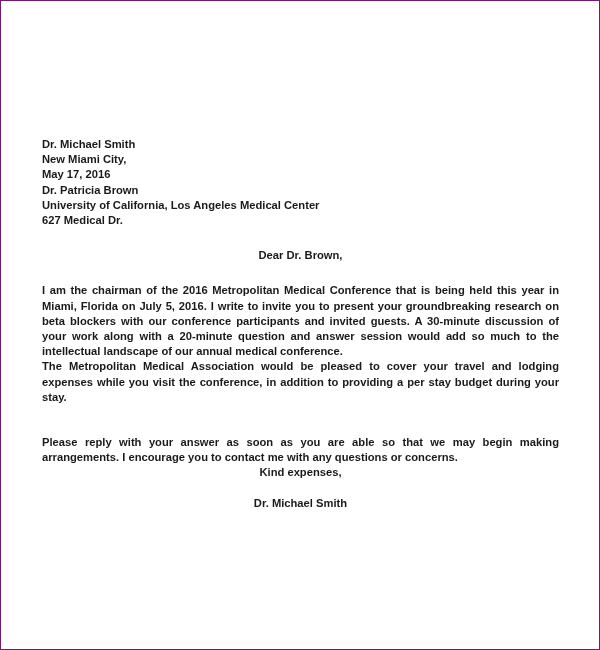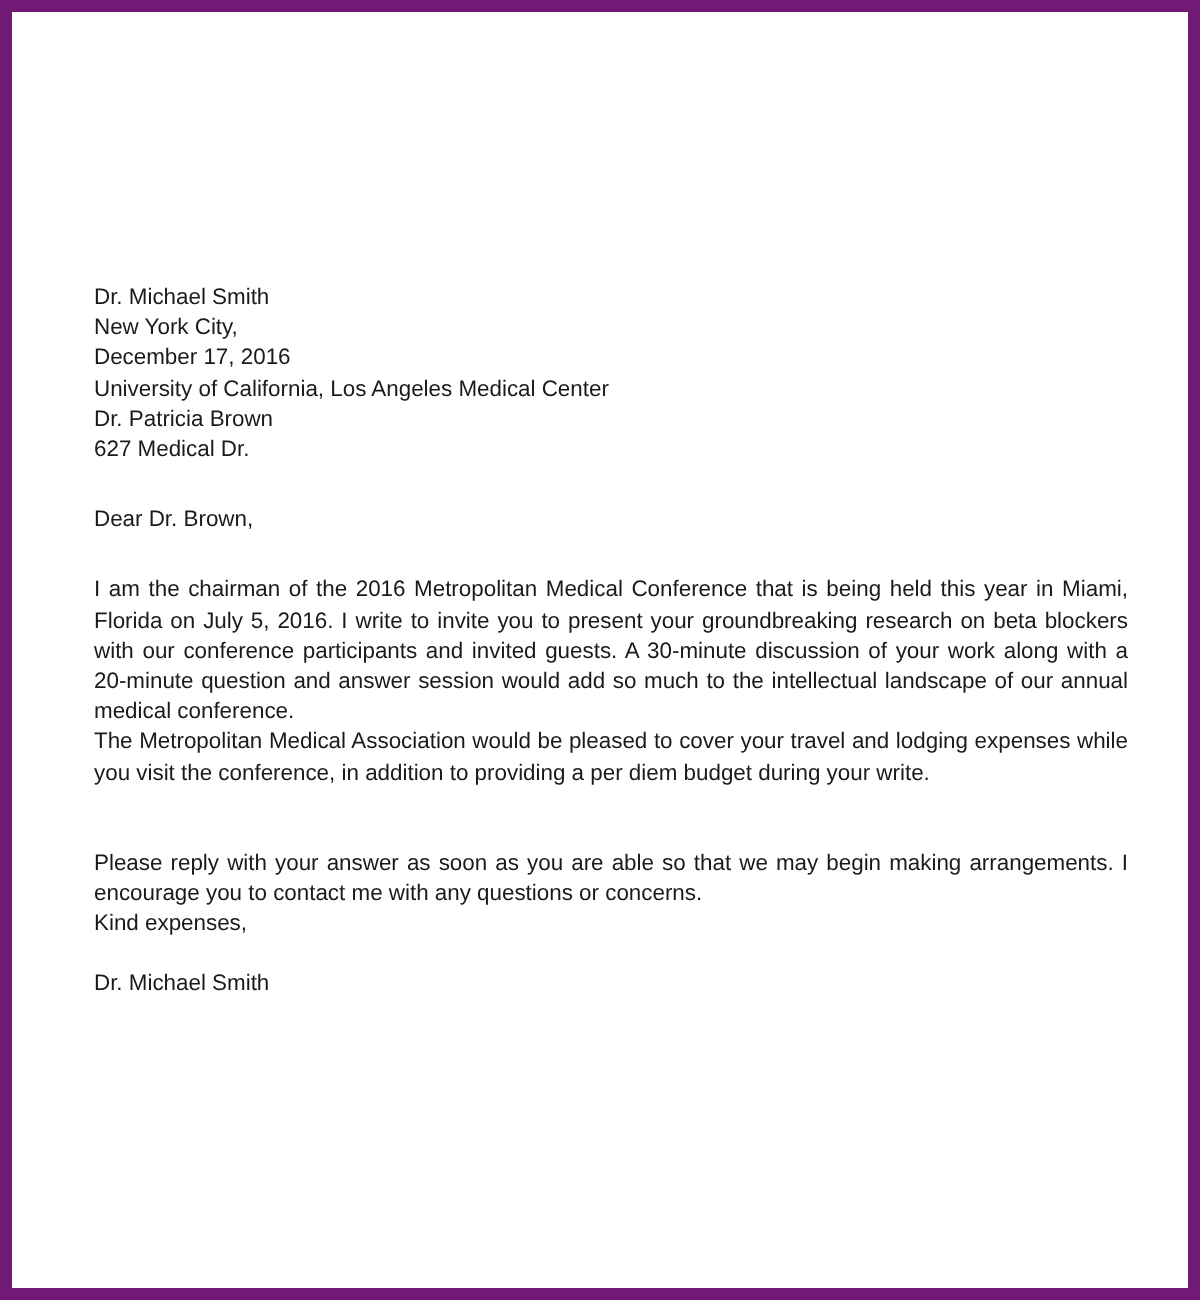--- a/index.html
+++ b/index.html
@@ -10,23 +10,24 @@
   body {
     width: 600px;
     height: 650px;
     font-family: "Liberation Sans", sans-serif;
   }
   .page {
     box-sizing: border-box;
     width: 600px;
     height: 650px;
     background: #ffffff;
-    border: 6px solid #701a75;
+    border: 1px solid #701a75;
     position: relative;
     overflow: hidden;
+    font-weight: bold;
   }
   .letter {
     position: absolute;
     left: 41px;
     top: 136px;
     width: 517px;
     color: #1a1a1a;
     font-size: 11.2px;
     line-height: 15.2px;
   }
@@ -47,50 +48,50 @@
     height: 30px;
   }
   .body-para {
     margin: 0;
     text-align: justify;
     text-justify: inter-word;
   }
   
   .plain {
     margin: 0;
-    text-align: left;
+    text-align: center;
   }
 </style>
 </head>
 <body>
 
 <div class="page">
   <div class="letter">
 
     <div class="block">
       <div class="addr-line">Dr. Michael Smith</div>
-      <div class="addr-line">New York City,</div>
-      <div class="addr-line">December 17, 2016</div>
+      <div class="addr-line">New Miami City,</div>
+      <div class="addr-line">May 17, 2016</div>
     </div>
 
     <div class="block">
+      <div class="addr-line">Dr. Patricia Brown</div>
       <div class="addr-line">University of California, Los Angeles Medical Center</div>
-      <div class="addr-line">Dr. Patricia Brown</div>
       <div class="addr-line">627 Medical Dr.</div>
     </div>
 
     <div class="gap-md"></div>
 
     <div class="plain">Dear Dr. Brown,</div>
 
     <div class="gap-md"></div>
 
     <p class="body-para">I am the chairman of the 2016 Metropolitan Medical Conference that is being held this year in Miami, Florida on July 5, 2016. I write to invite you to present your groundbreaking research on beta blockers with our conference participants and invited guests. A 30-minute discussion of your work along with a 20-minute question and answer session would add so much to the intellectual landscape of our annual medical conference.</p>
 
-    <p class="body-para">The Metropolitan Medical Association would be pleased to cover your travel and lodging expenses while you visit the conference, in addition to providing a per diem budget during your write.</p>
+    <p class="body-para">The Metropolitan Medical Association would be pleased to cover your travel and lodging expenses while you visit the conference, in addition to providing a per stay budget during your stay.</p>
 
     <div class="gap-lg"></div>
 
     <p class="body-para">Please reply with your answer as soon as you are able so that we may begin making arrangements. I encourage you to contact me with any questions or concerns.</p>
 
     <div class="plain">Kind expenses,</div>
 
     <div class="gap-sm"></div>
 
     <div class="plain">Dr. Michael Smith</div>

